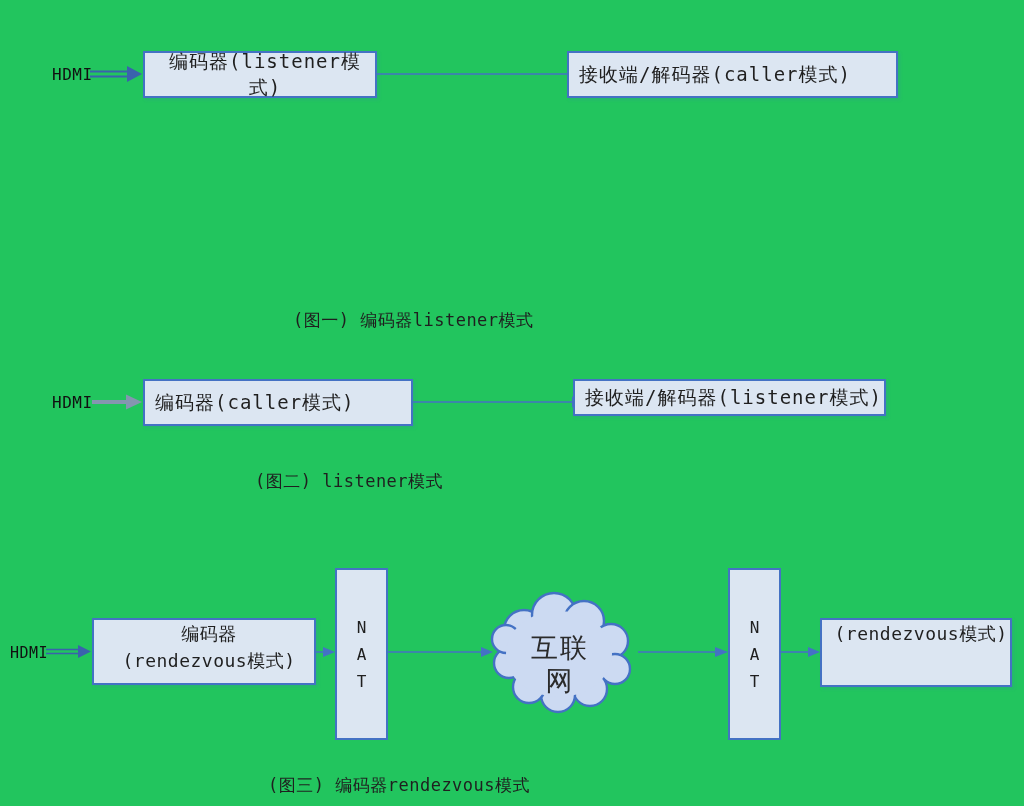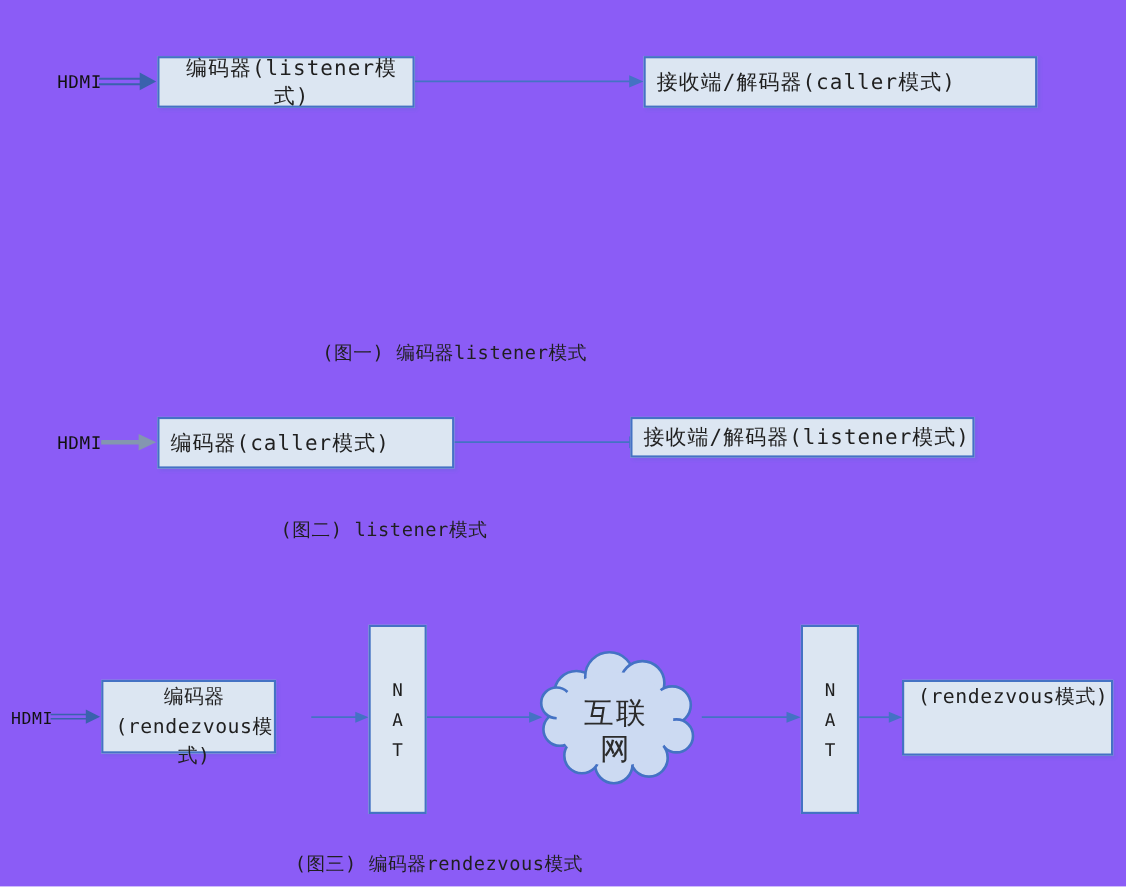--- a/index.html
+++ b/index.html
@@ -1,19 +1,19 @@
 <!DOCTYPE html>
 <html><head>
 <meta charset="utf-8">
 <style>
   html,body{margin:0;padding:0;background:#ffffff;}
   #canvas{
     position:relative;
     width:1024px;height:806px;
-    background:#8b5cf6;
+    background:#22c55e;
     font-family:"DejaVu Sans Mono","DejaVu Sans",sans-serif;
     color:#1f1f1f;
     overflow:hidden;
   }
   .box{
     position:absolute;
     background:#dce6f2;
     border:2px solid #4472c4;
     box-sizing:border-box;
     display:flex;
@@ -123,41 +123,41 @@
       <polygon points="808,647 820,652 808,657" fill="#4472c4"></polygon>
     </g>
   </svg>
 
   <div class="hdmi-label" style="left:52px;top:65px;">HDMI</div>
 
   <div class="box" style="left:143px;top:51px;width:234px;height:47px;">
     <span>编码器(listener模式)</span>
   </div>
 
-  <div class="box" style="left:585px;top:51px;width:358px;height:47px;">
+  <div class="box" style="left:567px;top:51px;width:331px;height:47px;">
     <span>接收端/解码器(caller模式)</span>
   </div>
 
   <div class="caption" style="left:293px;top:281px;margin-top:28px;">(图一) 编码器listener模式</div>
 
   <div class="hdmi-label" style="left:52px;top:393px;">HDMI</div>
 
   <div class="box" style="left:143px;top:379px;width:270px;height:47px;">
     <span>编码器(caller模式)</span>
   </div>
 
   <div class="box" style="left:573px;top:379px;width:313px;height:37px;">
     <span>接收端/解码器(listener模式)</span>
   </div>
 
   <div class="caption" style="left:255px;top:470px;">(图二) listener模式</div>
 
   <div class="hdmi-label" style="left:10px;top:644px;font-size:15px;">HDMI</div>
 
-  <div class="box two-line" style="left:92px;top:618px;width:159px;height:67px;">
+  <div class="box two-line" style="left:92px;top:618px;width:224px;height:67px;">
     <span>编码器</span>
     <span>(rendezvous模式)</span>
   </div>
 
   <div class="nat-box" style="left:335px;top:568px;width:53px;height:172px;">
     <span>N</span>
     <span>A</span>
     <span>T</span>
   </div>
 

